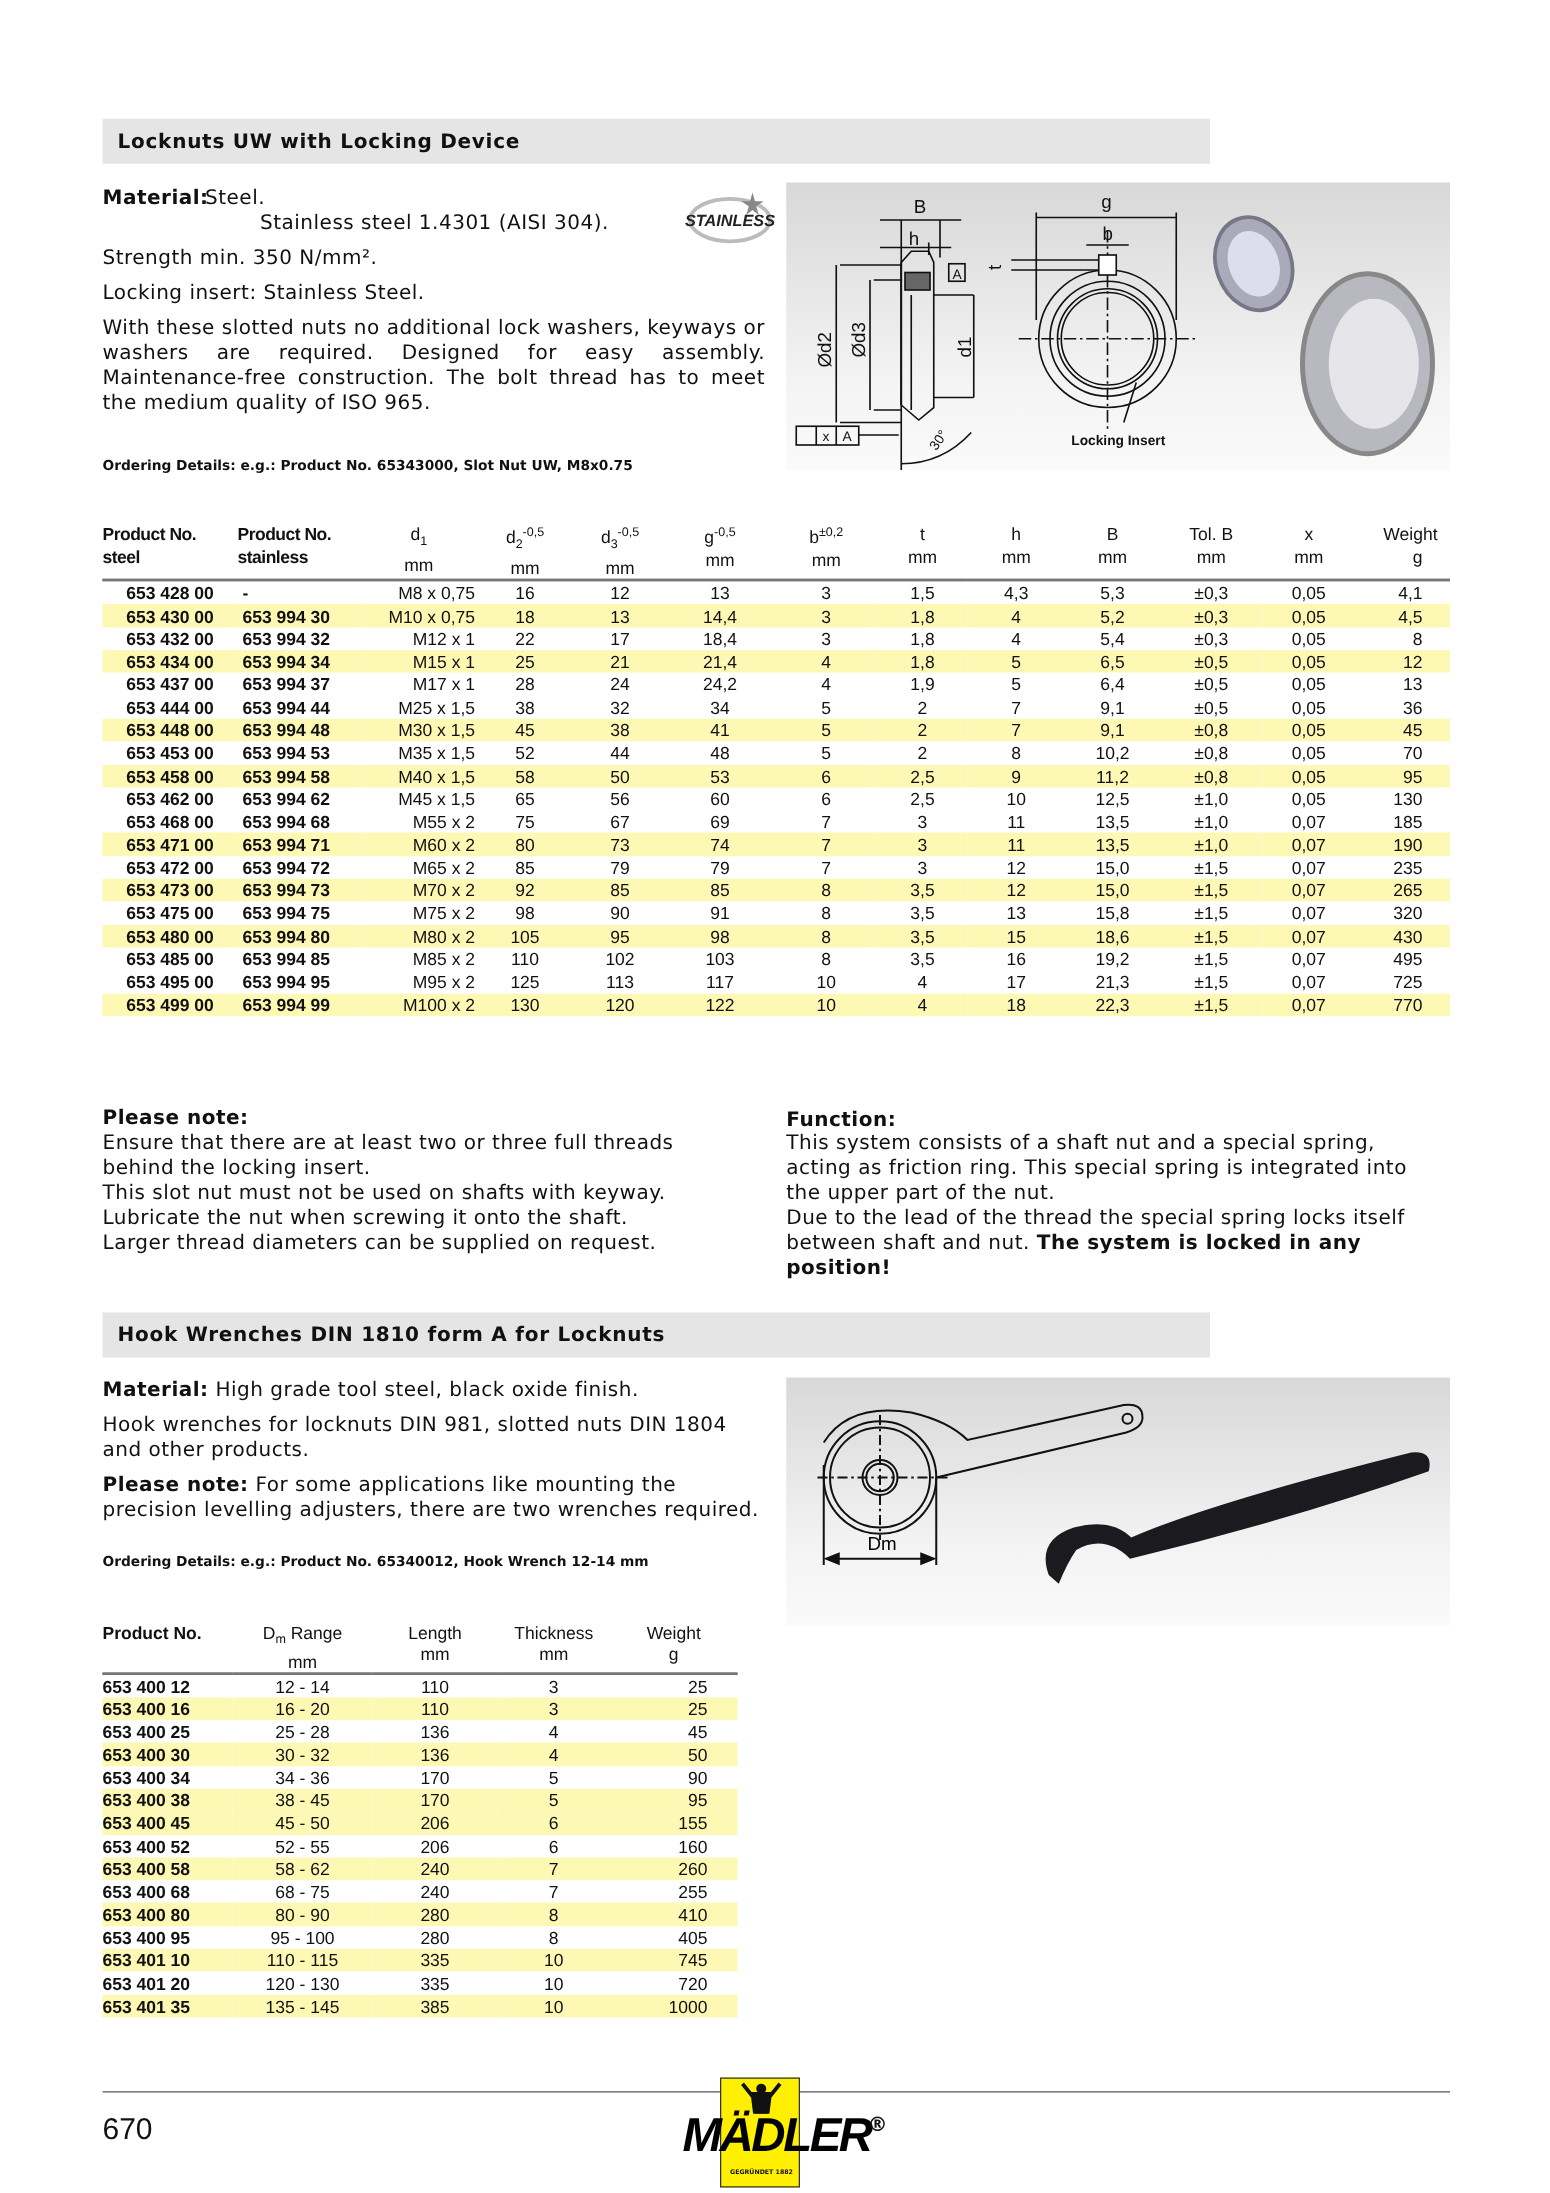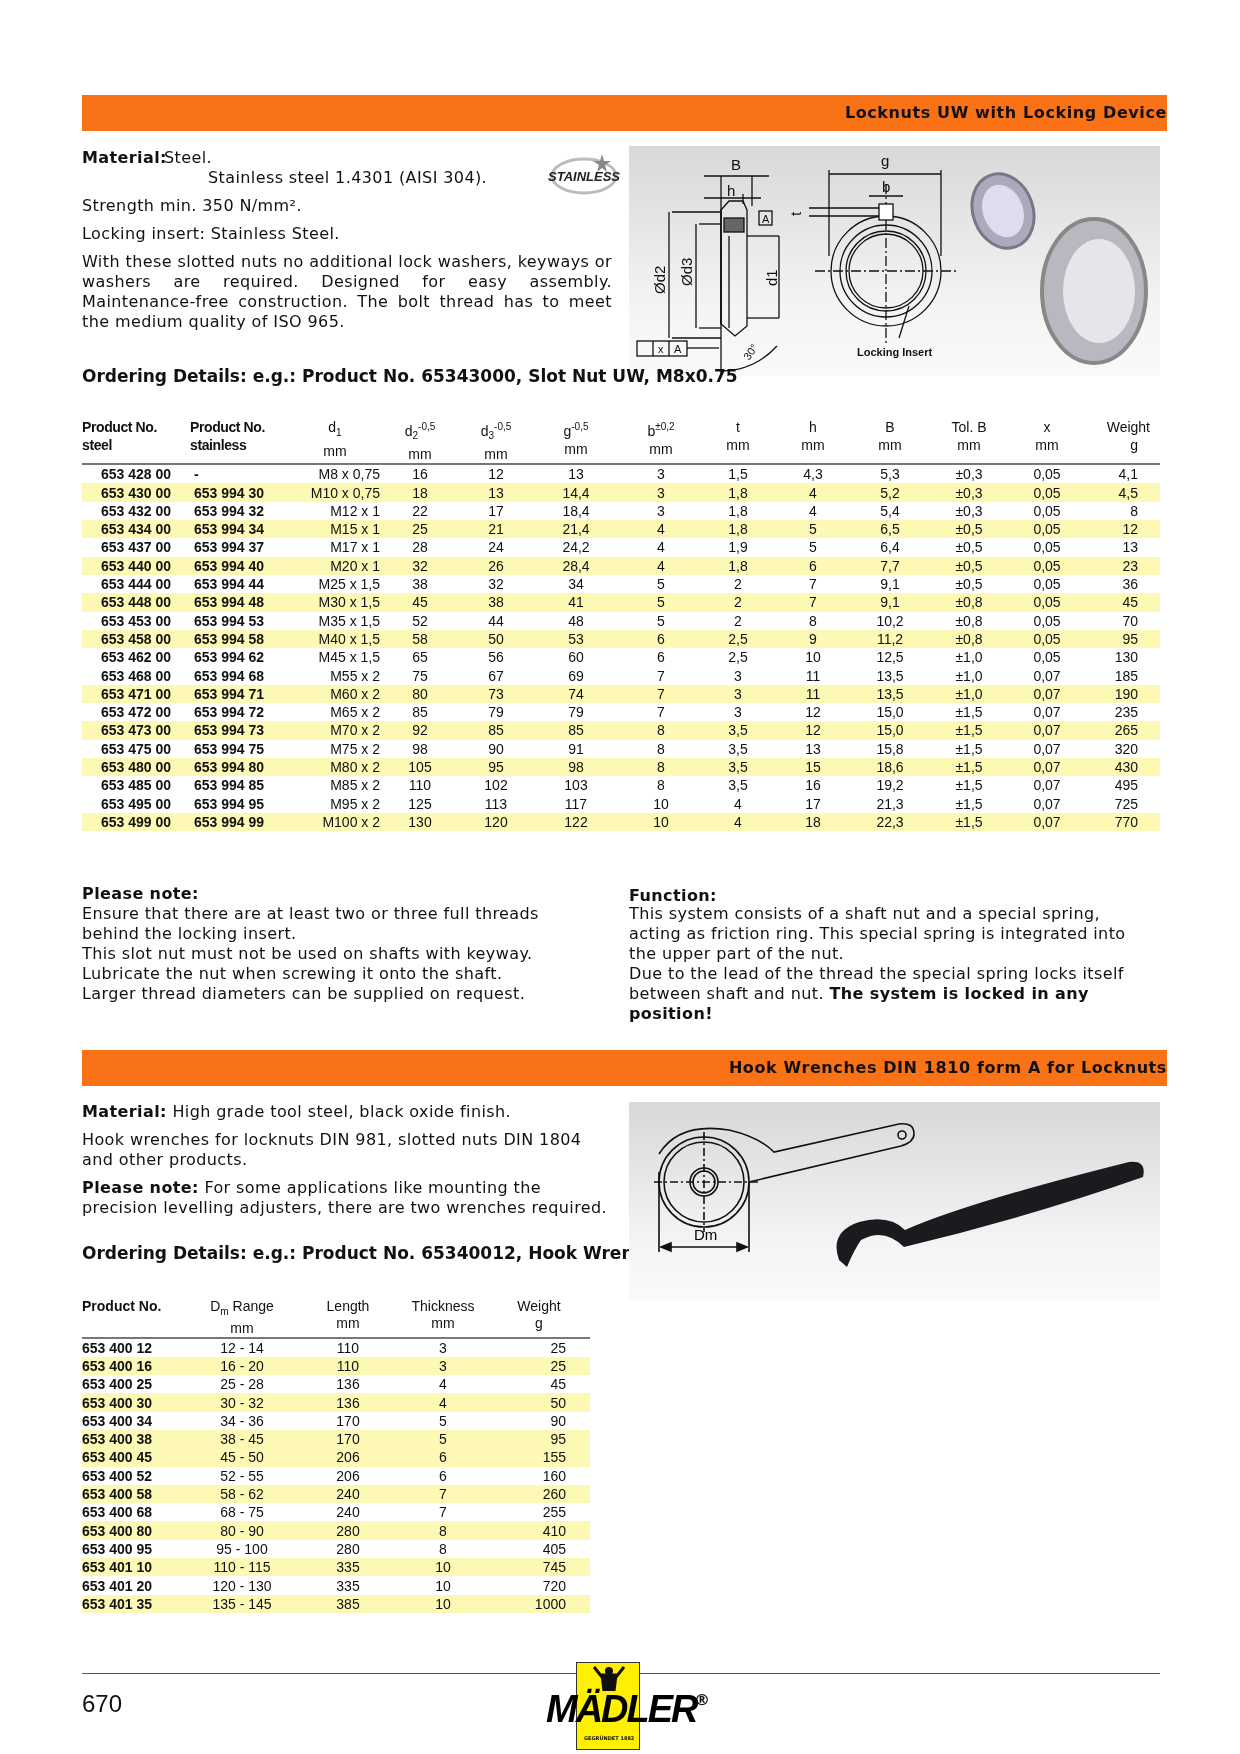--- a/index.html
+++ b/index.html
@@ -1,26 +1,26 @@
 <!DOCTYPE html>
 <html><head>
 <meta charset="utf-8">
 <style>
   * { box-sizing: border-box; margin: 0; padding: 0; }
   html, body { width: 1240px; height: 1754px; background: #fff; }
   body { font-family: "DejaVu Sans", sans-serif; color: #111; position: relative; overflow: hidden; }
 
   .section-bar {
-    position: absolute; left: 82px; width: 1085px; height: 36px;
-    background: #f97316; padding-left: 12px;
-    font-weight: bold; font-size: 16px; line-height: 36px; letter-spacing: 0.6px; text-align: right;
+    position: absolute; left: 82px; width: 886px; height: 36px;
+    background: #e5e5e5; padding-left: 12px;
+    font-weight: bold; font-size: 16px; line-height: 36px; letter-spacing: 0.6px;
   }
   .para { position: absolute; font-size: 16px; line-height: 20px; letter-spacing: 0.4px; }
   .para b { font-weight: bold; }
-  .order { position: absolute; font-size: 17px; font-weight: bold; color: #111; }
+  .order { position: absolute; font-size: 11px; font-weight: bold; color: #111; }
 
   
   table { border-collapse: collapse; position: absolute; font-family: "Liberation Sans", sans-serif; }
   .t1 { left: 82px; top: 418px; width: 1078px; font-size: 14px; }
   .t1 th { font-weight: normal; font-size: 14px; line-height: 18px; padding: 0; vertical-align: top; }
   .t1 th.l { text-align: left; font-weight: bold; font-family: "Liberation Sans", sans-serif; letter-spacing: -0.4px; }
   .t1 thead tr { border-bottom: 2px solid #777; }
   .t1 td { height: 18.3px; padding: 0; text-align: center; line-height: 18px; }
   .t1 td.pn { text-align: center; font-weight: bold; }
   .t1 td.pn2 { text-align: left; font-weight: bold; padding-left: 4px; }
@@ -239,35 +239,20 @@
         <td>24</td>
         <td>24,2</td>
         <td>4</td>
         <td>1,9</td>
         <td>5</td>
         <td>6,4</td>
         <td>±0,5</td>
         <td>0,05</td>
         <td class="w">13</td>
       </tr>
-      <tr class="hl">
-        <td class="pn">653 440 00</td>
-        <td class="pn2">653 994 40</td>
-        <td class="d1">M20 x 1</td>
-        <td>32</td>
-        <td>26</td>
-        <td>28,4</td>
-        <td>4</td>
-        <td>1,8</td>
-        <td>6</td>
-        <td>7,7</td>
-        <td>±0,5</td>
-        <td>0,05</td>
-        <td class="w">23</td>
-      </tr>
       <tr>
         <td class="pn">653 444 00</td>
         <td class="pn2">653 994 44</td>
         <td class="d1">M25 x 1,5</td>
         <td>38</td>
         <td>32</td>
         <td>34</td>
         <td>5</td>
         <td>2</td>
         <td>7</td>

